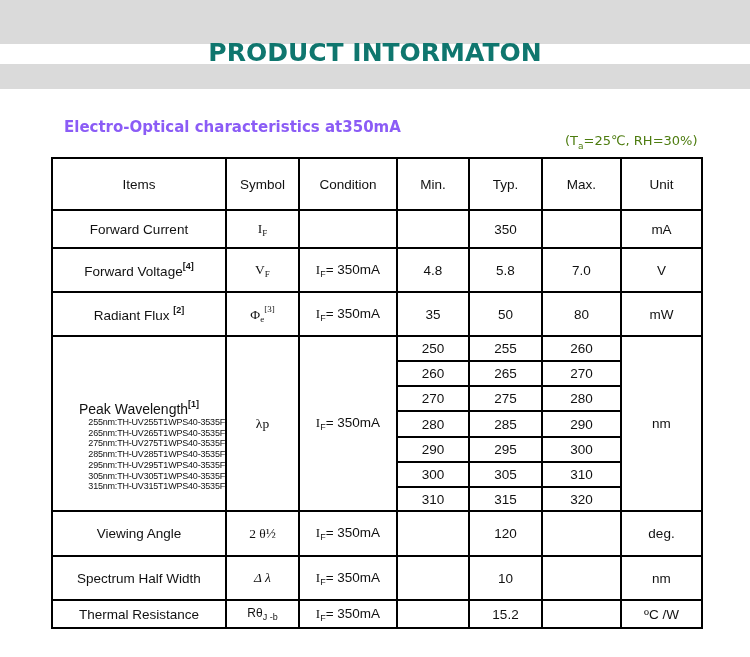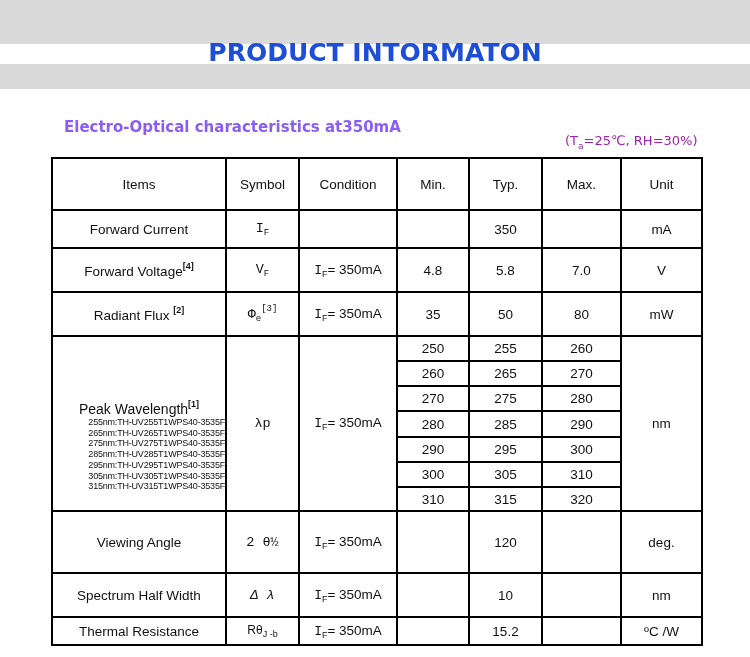--- a/index.html
+++ b/index.html
@@ -1,31 +1,31 @@
 <!DOCTYPE html>
 <html><head>
 <meta charset="utf-8">
 <style>
   html, body { margin: 0; padding: 0; background: #ffffff; }
   body { width: 750px; height: 657px; position: relative; overflow: hidden; font-family: "Liberation Sans", sans-serif; color: #111; }
   .band { position: absolute; left: 0; width: 750px; background: #dadada; }
   .band.top { top: 0; height: 44px; }
   .band.bottom { top: 64px; height: 25px; }
-  .page-title { position: absolute; top: 38px; left: 0; width: 750px; text-align: center; font-family: "DejaVu Sans", sans-serif; font-weight: bold; font-size: 25px; color: #1d4ed8; letter-spacing: 0px; line-height: 30px; z-index: 2; }
+  .page-title { position: absolute; top: 38px; left: 0; width: 750px; text-align: center; font-family: "DejaVu Sans", sans-serif; font-weight: bold; font-size: 25px; color: #0f766e; letter-spacing: 0px; line-height: 30px; z-index: 2; }
   .section-title { position: absolute; left: 64px; top: 118px; font-family: "DejaVu Sans", sans-serif; font-weight: bold; font-size: 15px; color: #8b5cf6; }
-  .conditions { position: absolute; left: 565px; top: 133px; font-family: "DejaVu Sans", sans-serif; font-size: 13px; color: #a21caf; }
+  .conditions { position: absolute; left: 565px; top: 133px; font-family: "DejaVu Sans", sans-serif; font-size: 13px; color: #4d7c0f; }
   .conditions sub { font-size: 9px; }
   .tbl { position: absolute; left: 51px; top: 157px; border-collapse: collapse; table-layout: fixed; }
   .tbl td { border: 2px solid #000; text-align: center; vertical-align: middle; font-size: 13.5px; padding: 0; color: #111; }
   .tbl td .sup { font-size: 9px; font-weight: bold; vertical-align: 7px; }
   .tbl td .sub { font-size: 9px; vertical-align: -3px; }
   .peak-label { font-size: 14px; }
   .models { font-size: 9px; line-height: 10.7px; text-align: right; padding-left: 14px; letter-spacing: -0.2px; }
   .peak-cell { padding-top: 0; }
-  .symbol { font-family: Liberation Mono, monospace; font-size: 13px; margin-top: 9px; }
+  .symbol { font-family: Liberation Serif, serif; font-size: 13px; margin-top: 9px; }
   .cond { font-size: 13.5px; }
 </style>
 </head>
 <body>
 
 <div class="band top"></div>
 <div class="band bottom"></div>
 <div class="page-title">PRODUCT INTORMATON</div>
 
 <div class="section-title">Electro-Optical characteristics at350mA</div>
@@ -128,21 +128,21 @@
     <td>300</td>
     <td>305</td>
     <td>310</td>
   </tr>
   <tr style="height:24px">
     <td>310</td>
     <td>315</td>
     <td>320</td>
   </tr>
 
-  <tr style="height:62px">
+  <tr style="height:45px">
     <td>Viewing Angle</td>
     <td class="symbol">2 θ½</td>
     <td class="cond"><span class="symbol">I</span><span class="sub">F</span><span>= 350mA</span></td>
     <td></td>
     <td>120</td>
     <td></td>
     <td>deg.</td>
   </tr>
 
   <tr style="height:44px">

